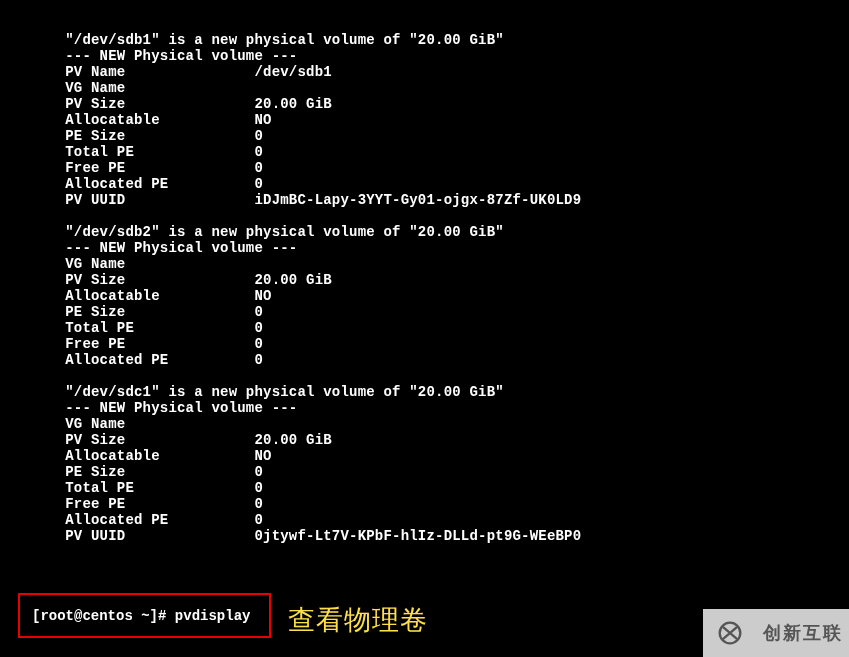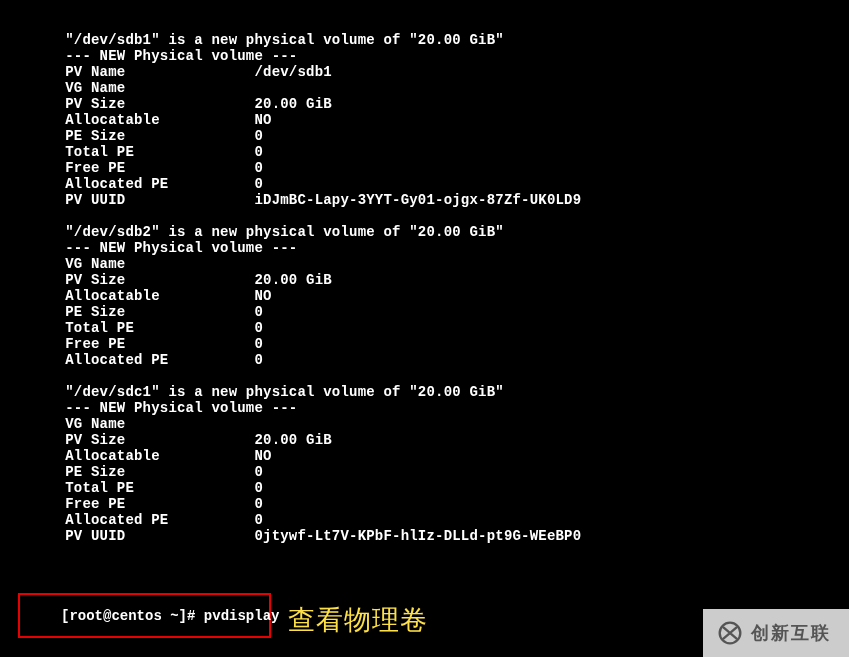--- a/index.html
+++ b/index.html
@@ -25,42 +25,42 @@
       position: absolute;
       left: 18px;
       top: 593px;
       border: 2px solid #e60000;
       width: 253px;
       height: 45px;
       display: flex;
       align-items: center;
       padding-left: 12px;
     }
-    .prompt-box .line { white-space: pre; margin-left: 29px; }
+    .prompt-box .line { white-space: pre; }
     .annotation {
       position: absolute;
       left: 288px;
       top: 602px;
       color: #fde047;
       font-family: "SimSun", "宋体", serif;
       font-size: 27px;
       font-weight: normal;
       letter-spacing: 1px;
     }
     .badge {
       position: absolute;
       right: 0;
       bottom: 0;
       width: 146px;
       height: 48px;
       background: #cccccc;
       display: flex;
       align-items: center;
       padding-left: 12px;
-      gap: 6px;
+      gap: 18px;
       color: #444;
       margin-left: 48px;
     }
     .badge-icon {
       width: 30px;
       height: 30px;
       display: flex;
       align-items: center;
       justify-content: center;
     }

